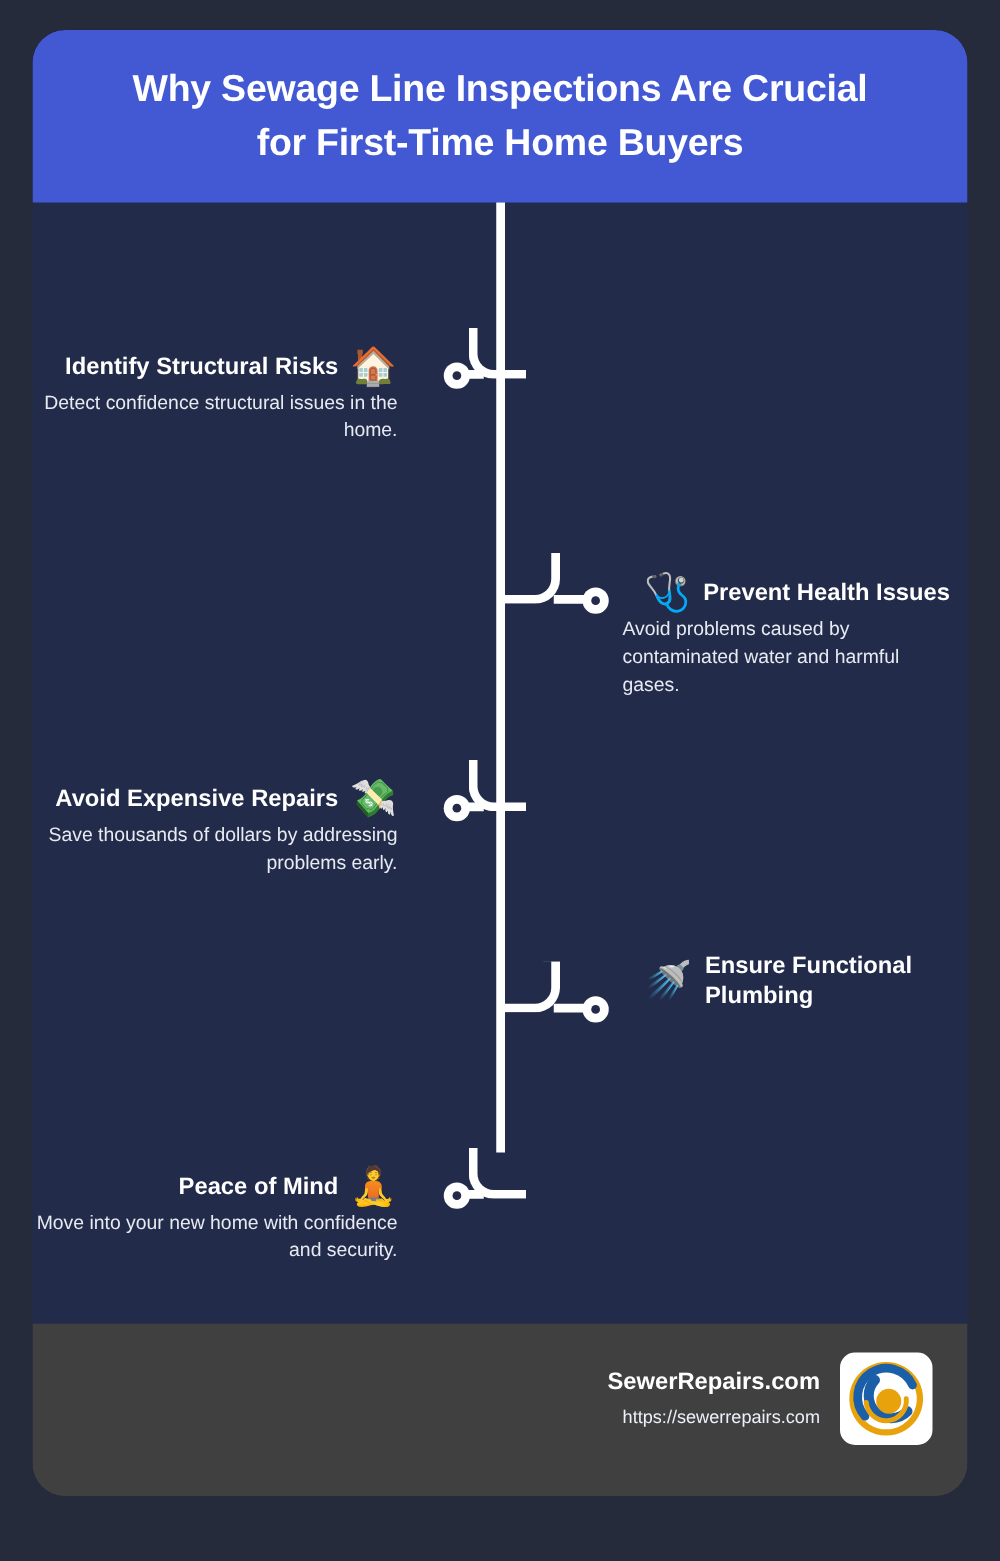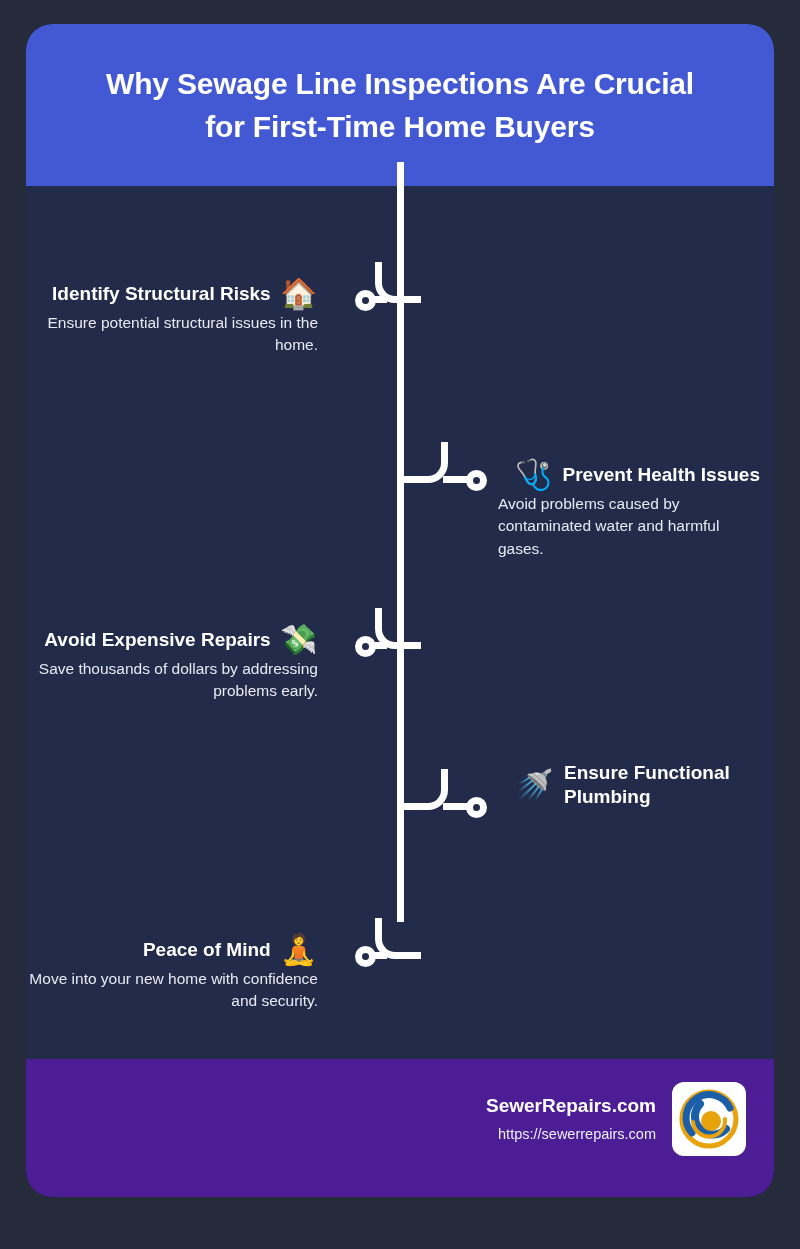--- a/index.html
+++ b/index.html
@@ -25,21 +25,21 @@
     background: #222c4a;
     overflow: hidden;
   }
 
   
   #header-band {
     position: absolute;
     left: 0;
     top: 0;
     width: 748px;
-    height: 162px;
+    height: 138px;
     background: #4359d4;
     border-top-left-radius: 26px;
     border-top-right-radius: 26px;
     display: flex;
     align-items: center;
     justify-content: center;
   }
   #header-title {
     color: #ffffff;
     font-size: 30px;
@@ -156,21 +156,21 @@
     text-align: left;
   }
 
   
   #footer-band {
     position: absolute;
     left: 0;
     top: 1035px;
     width: 748px;
     height: 138px;
-    background: #4c1d95;
+    background: #404040;
     border-bottom-left-radius: 26px;
     border-bottom-right-radius: 26px;
   }
   #footer-inner {
     position: absolute;
     right: 28px;
     top: 23px;
     display: flex;
     align-items: center;
     gap: 16px;
@@ -219,21 +219,21 @@
       <div class="branch-curve" style="left:24px; top:-1px; width:46px; height:41px; border-width:0 0 7px 7px; border-top-right-radius:0; border-bottom-left-radius:20px;"></div>
       <div class="stub" style="left:14px; top:33px; width:22px;"></div>
     </div>
     <div class="node" style="position:absolute; left:329px; top:128px;"></div>
 
     <div class="item left-side" style="left:0; top:117px; width:292px;">
       <div class="item-head">
         <span class="item-title">Identify Structural Risks</span>
         <span class="item-emoji">🏠</span>
       </div>
-      <div class="item-desc">Ensure potential structural issues in the home.</div>
+      <div class="item-desc">Detect confidence structural issues in the home.</div>
     </div>
 
     <div class="branch right" style="left:377px; top:281px;">
       <div class="branch-curve" style="left:-1px; top:-1px; width:46px; height:41px; border-width:0 7px 7px 0; border-bottom-right-radius:20px;"></div>
       <div class="stub" style="left:40px; top:33px; width:26px;"></div>
     </div>
     <div class="node" style="position:absolute; left:440px; top:308px;"></div>
 
     <div class="item right-side" style="left:472px; top:298px; width:262px;">
       <div class="item-head">

